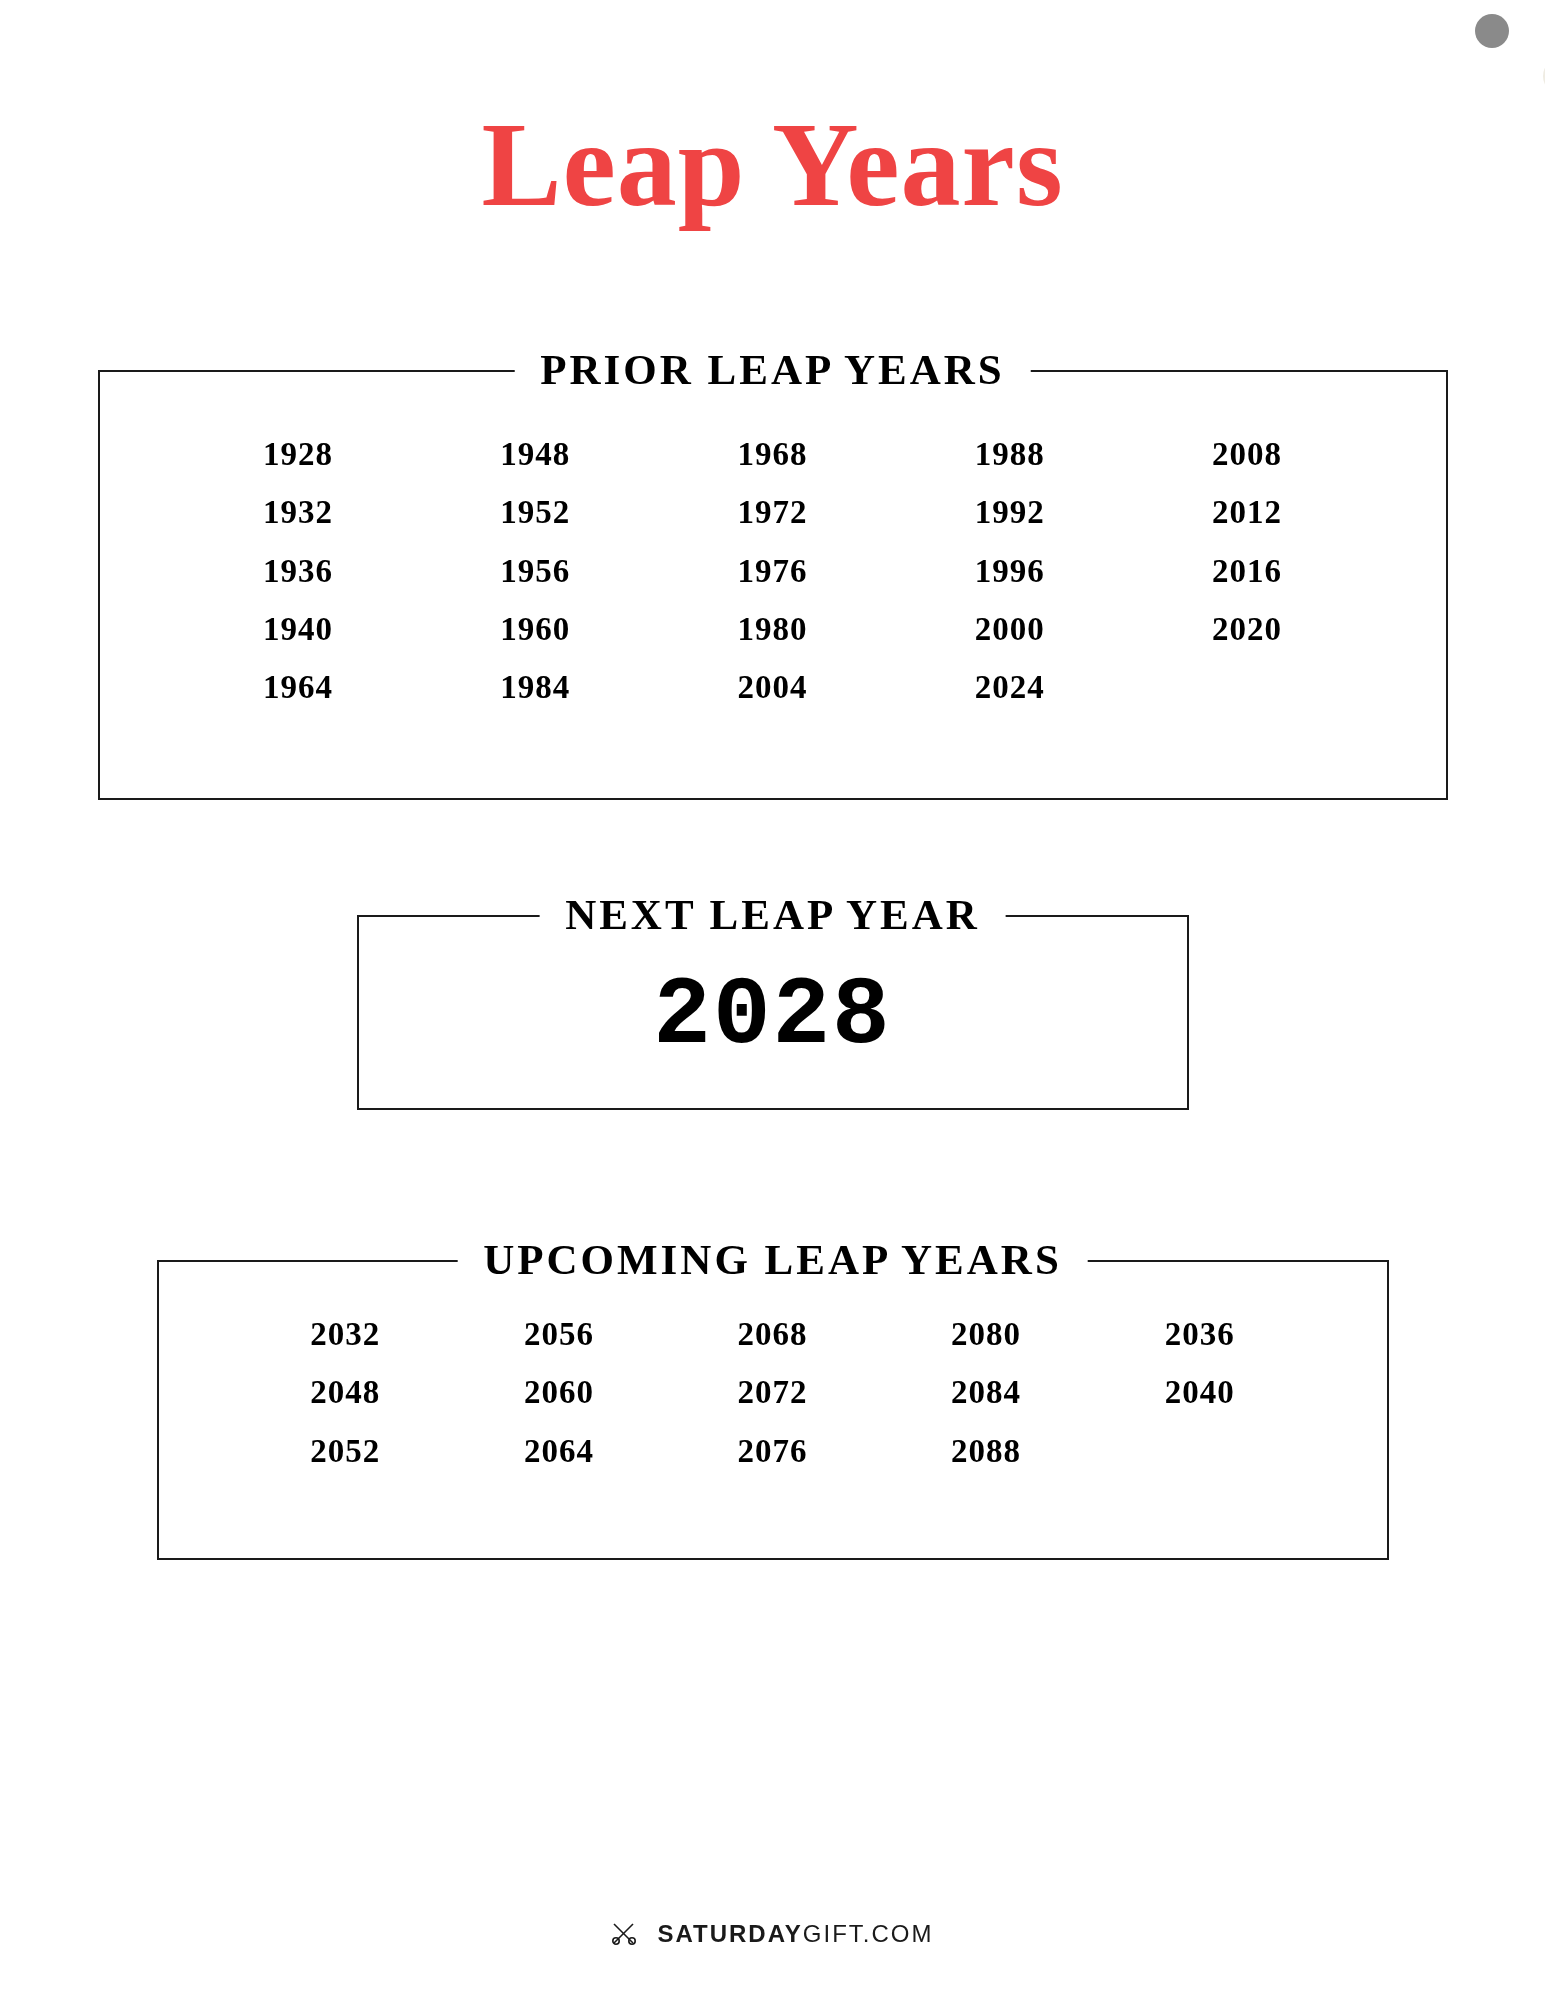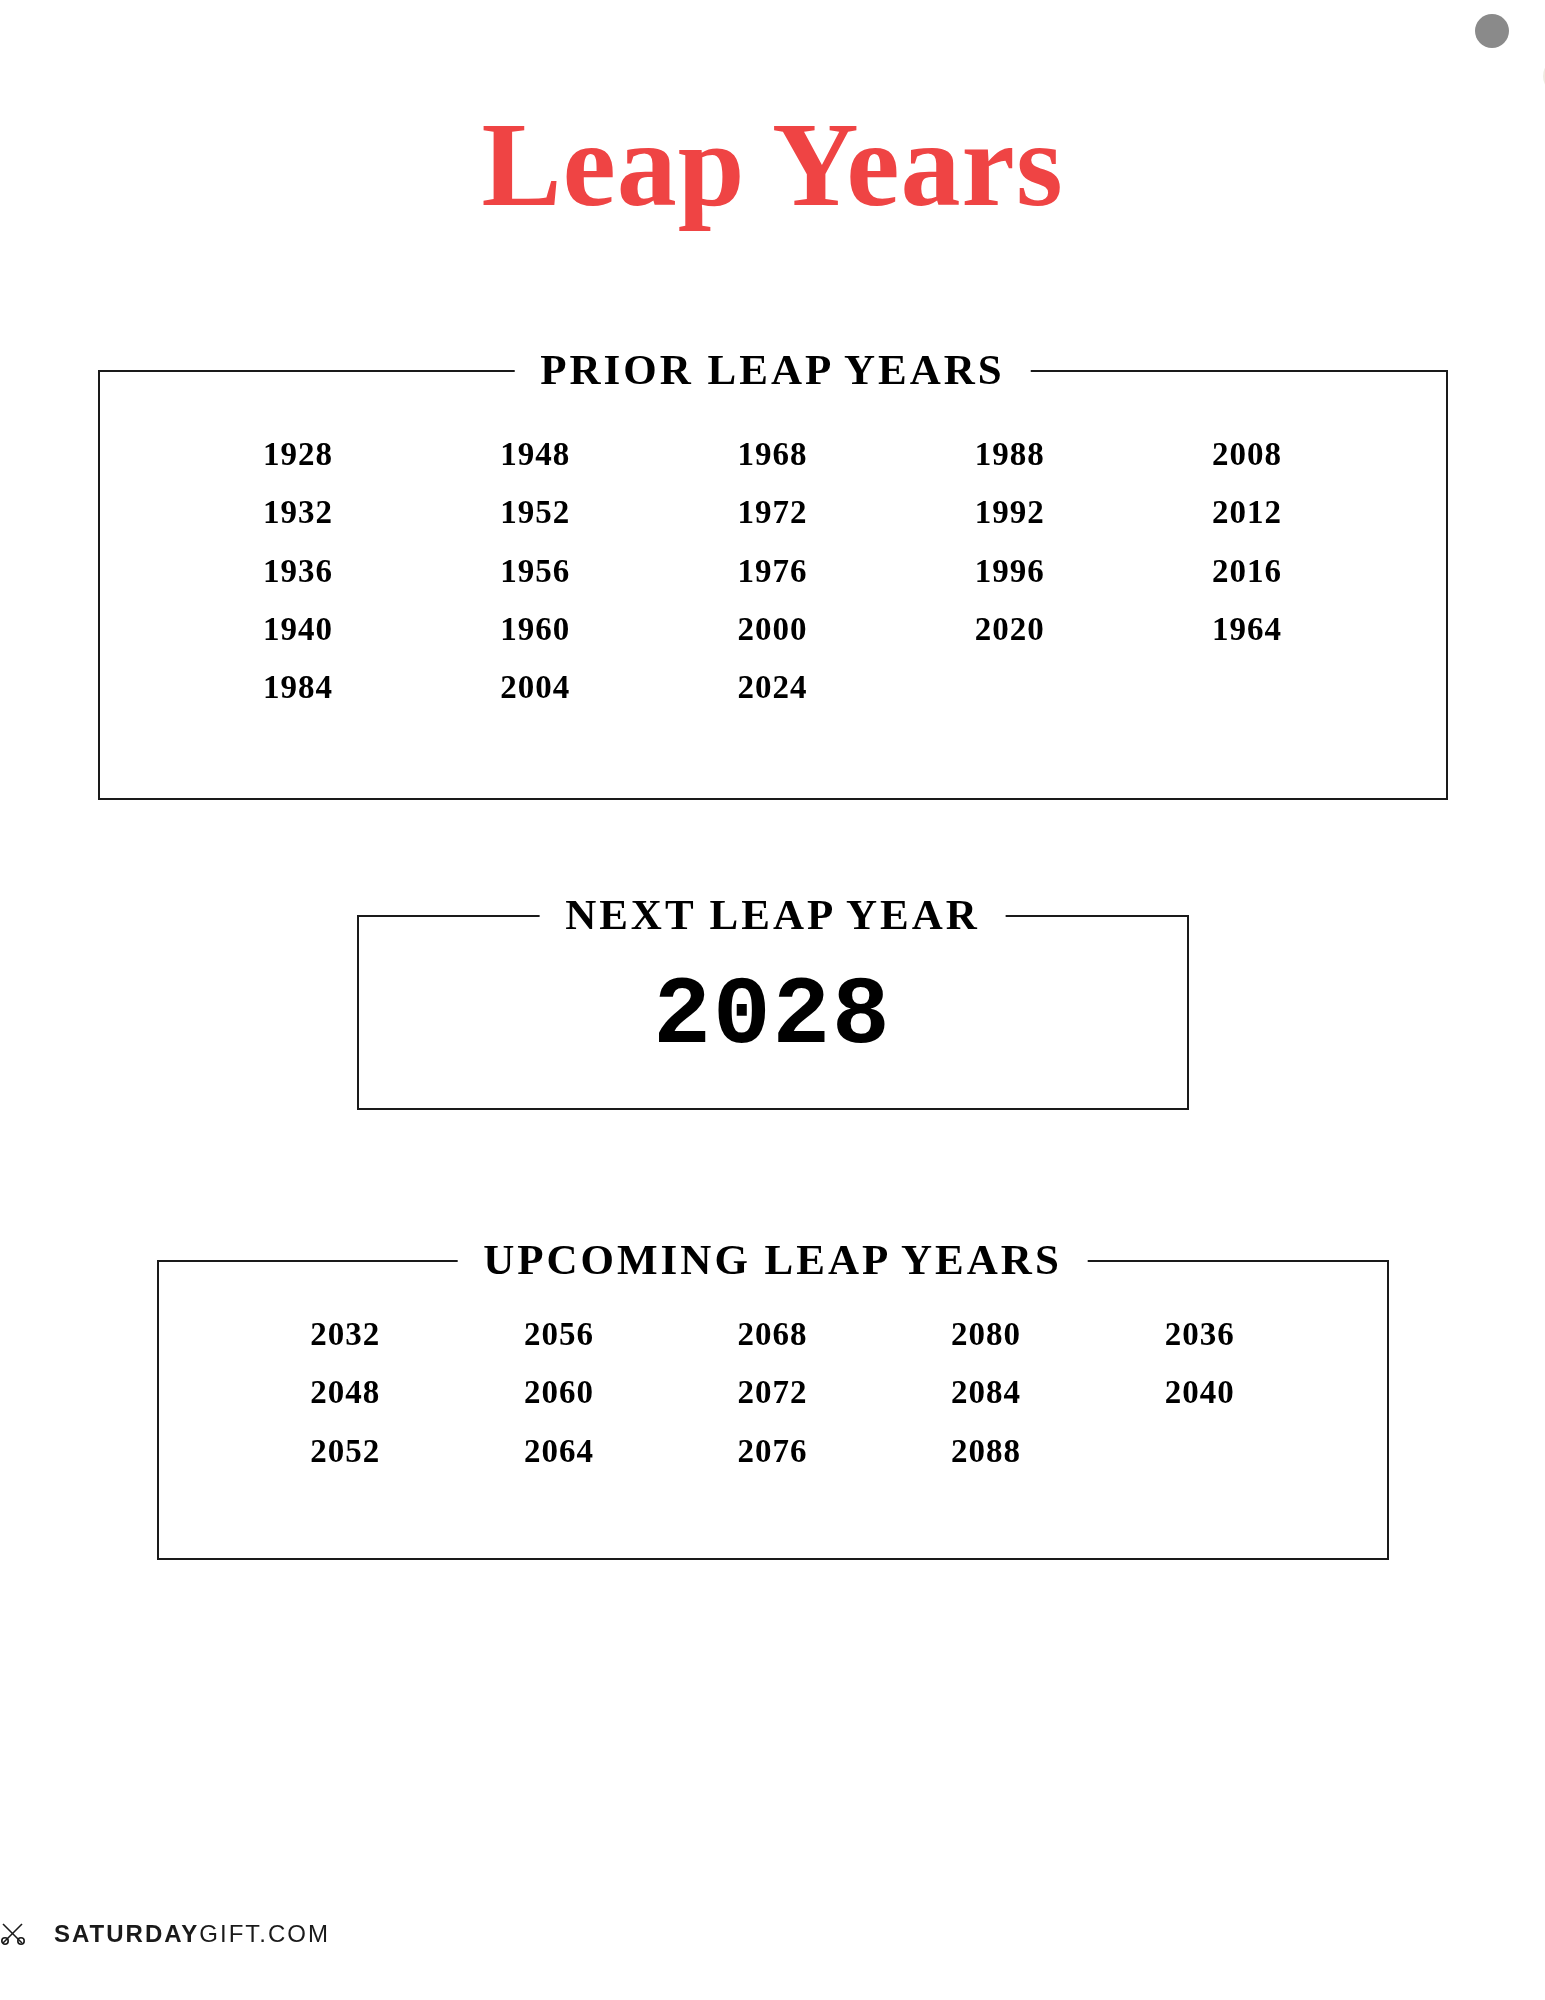--- a/index.html
+++ b/index.html
@@ -119,22 +119,22 @@
   }
 
   
   .footer {
     position: absolute;
     bottom: 52px;
     left: 0;
     right: 0;
     display: flex;
     align-items: center;
-    justify-content: flex-start;
-    gap: 28px;
+    justify-content: center;
+    gap: 20px;
   }
   .footer-logo-mark {
     display: inline-block;
     width: 26px;
     height: 26px;
   }
   .footer-text {
     font-family: "Liberation Sans", sans-serif;
     font-size: 24px;
     letter-spacing: 2px;
@@ -175,20 +175,21 @@
       <div class="year">2012</div>
 
       <div class="year">1936</div>
       <div class="year">1956</div>
       <div class="year">1976</div>
       <div class="year">1996</div>
       <div class="year">2016</div>
 
       <div class="year">1940</div>
       <div class="year">1960</div>
+      <div class="year">1980</div>
       <div class="year">2000</div>
       <div class="year">2020</div>
 
       <div class="year">1964</div>
       <div class="year">1984</div>
       <div class="year">2004</div>
       <div class="year">2024</div>
     </div>
   </div>
 

